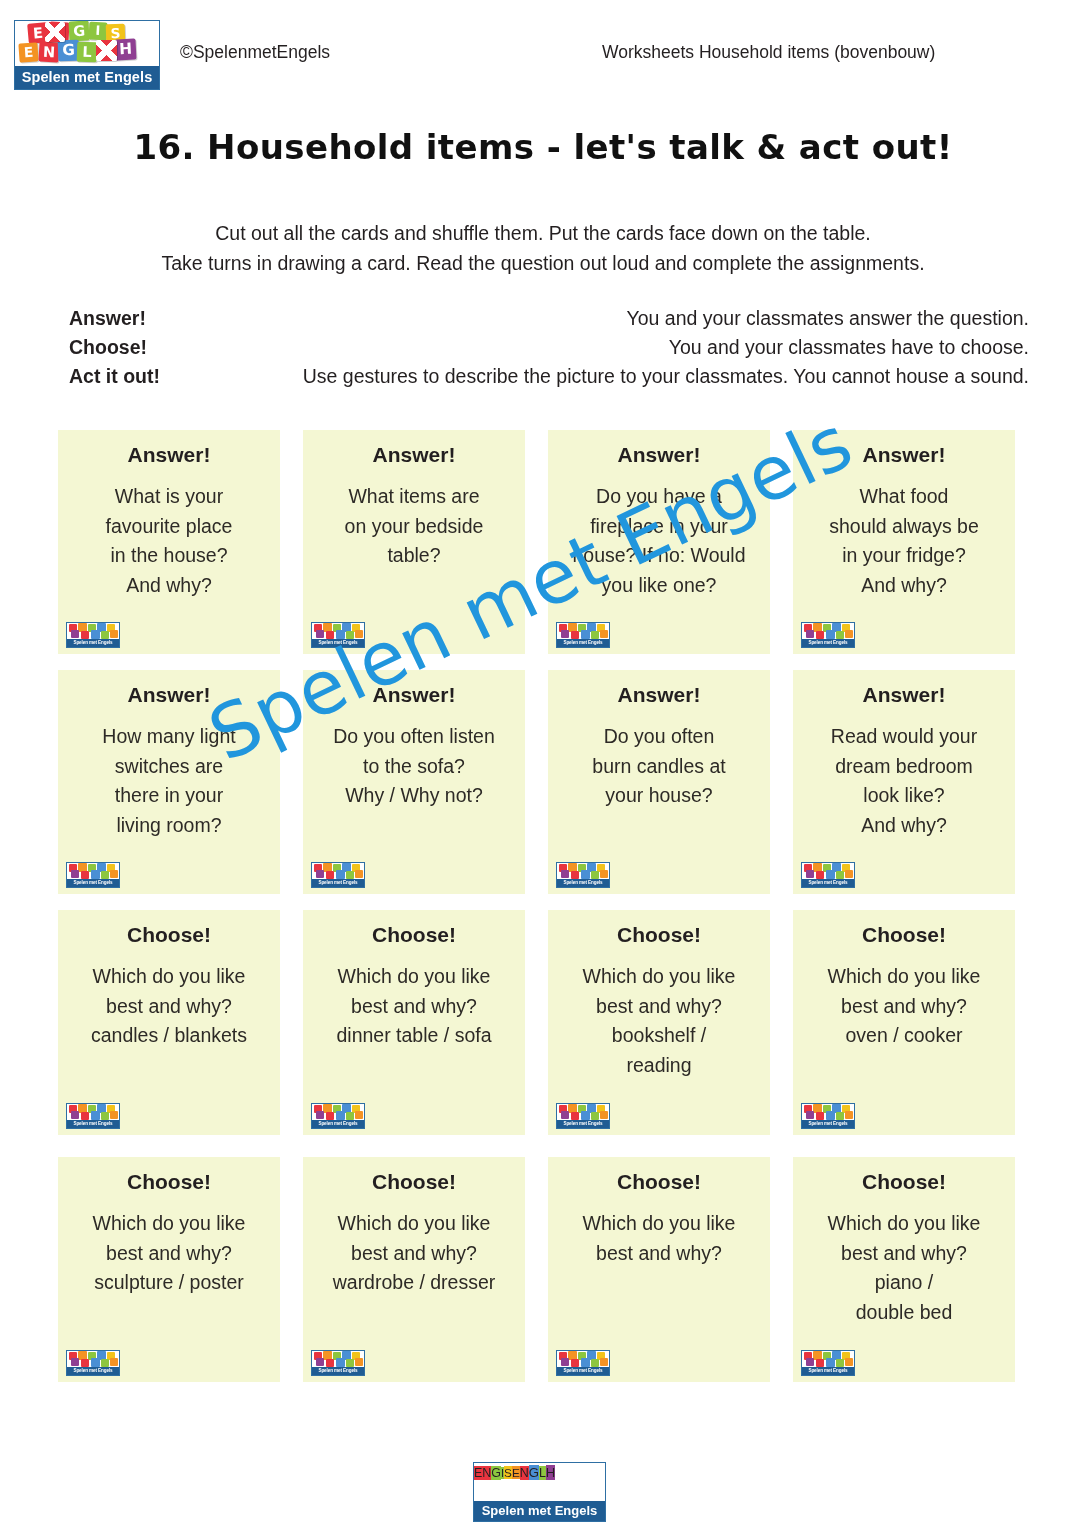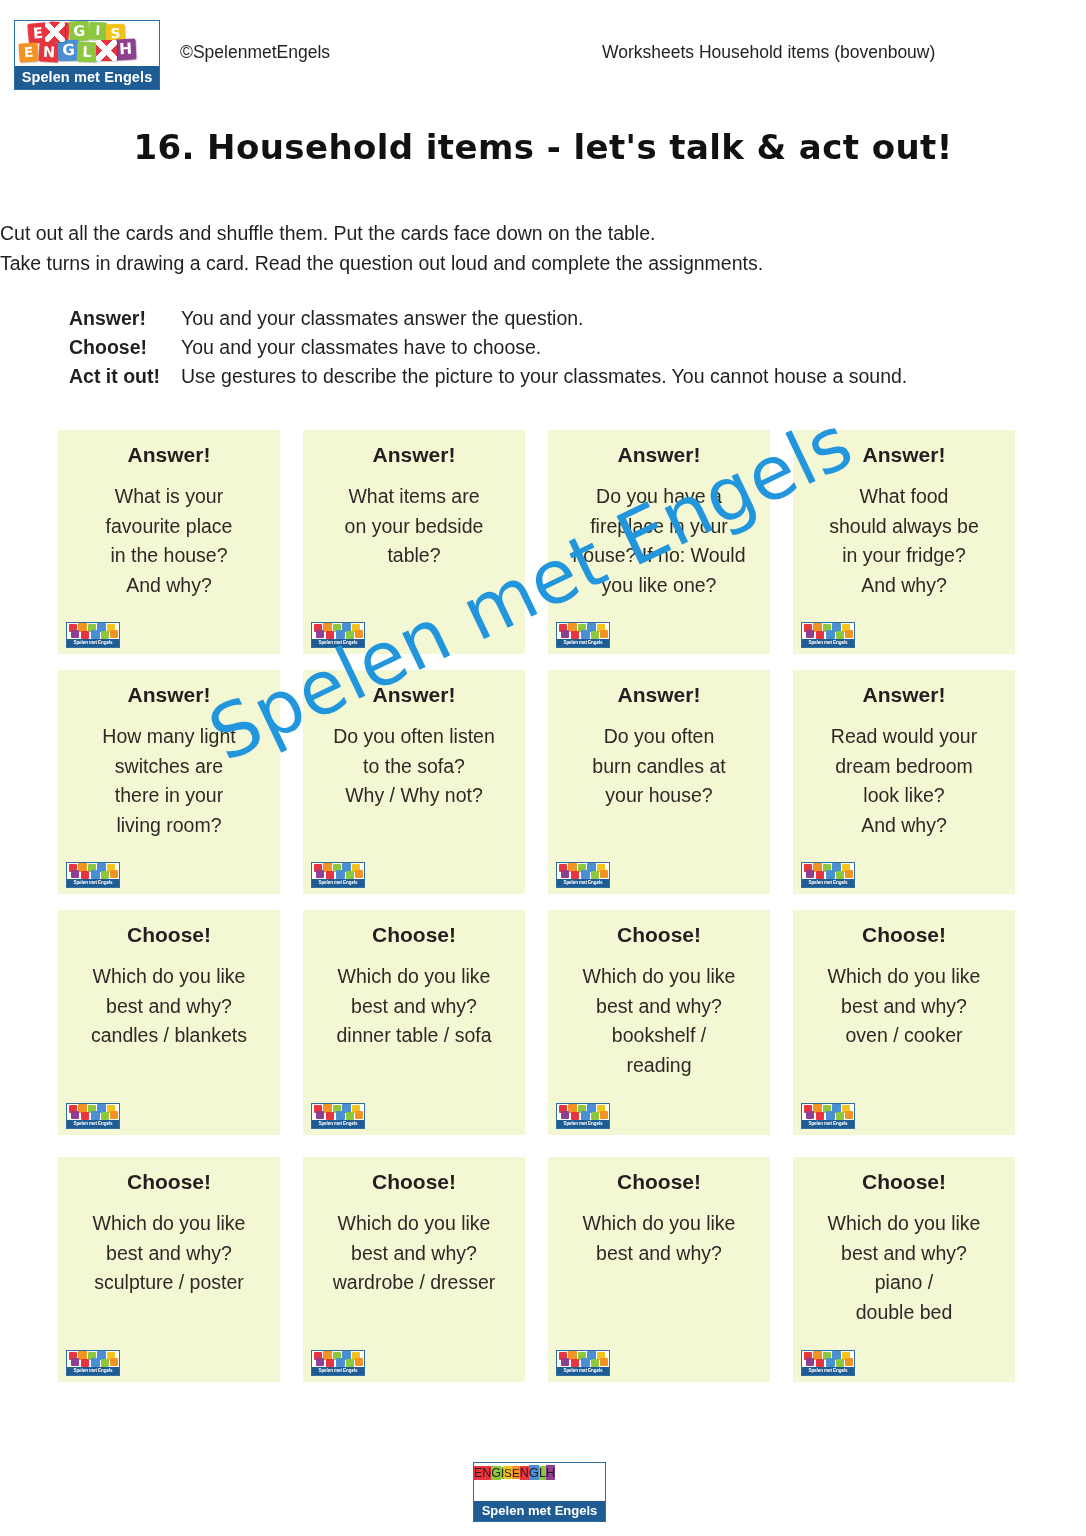--- a/index.html
+++ b/index.html
@@ -88,21 +88,21 @@
     letter-spacing: .4px;
     color: #111111;
   }
 
   
   .intro {
     position: absolute;
     top: 218px;
     left: 0;
     width: 1086px;
-    text-align: left;
+    text-align: center;
     font-size: 19.5px;
     line-height: 30px;
     color: #231f20;
   }
 
   
   .legend {
     position: absolute;
     top: 304px;
     left: 69px;
@@ -115,20 +115,21 @@
     font-size: 19.5px;
     white-space: nowrap;
   }
   .legend-key {
     font-weight: bold;
     width: 112px;
     flex: 0 0 112px;
   }
   .legend-val {
     flex: 1 1 auto;
+    text-align: right;
   }
 
   
   .grid {
     position: absolute;
     top: 430px;
     left: 58px;
     width: 958px;
   }
   .grid-row {

